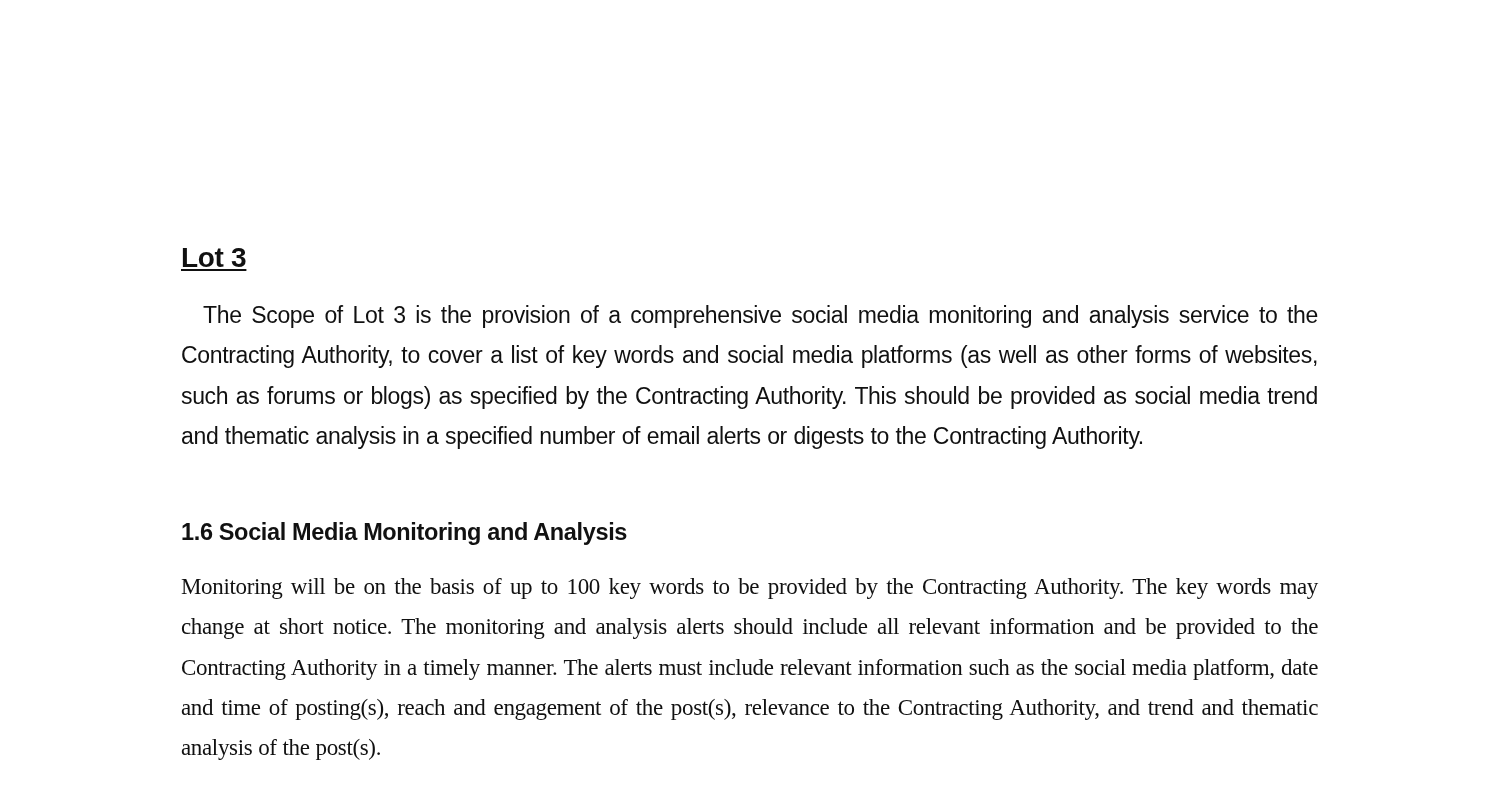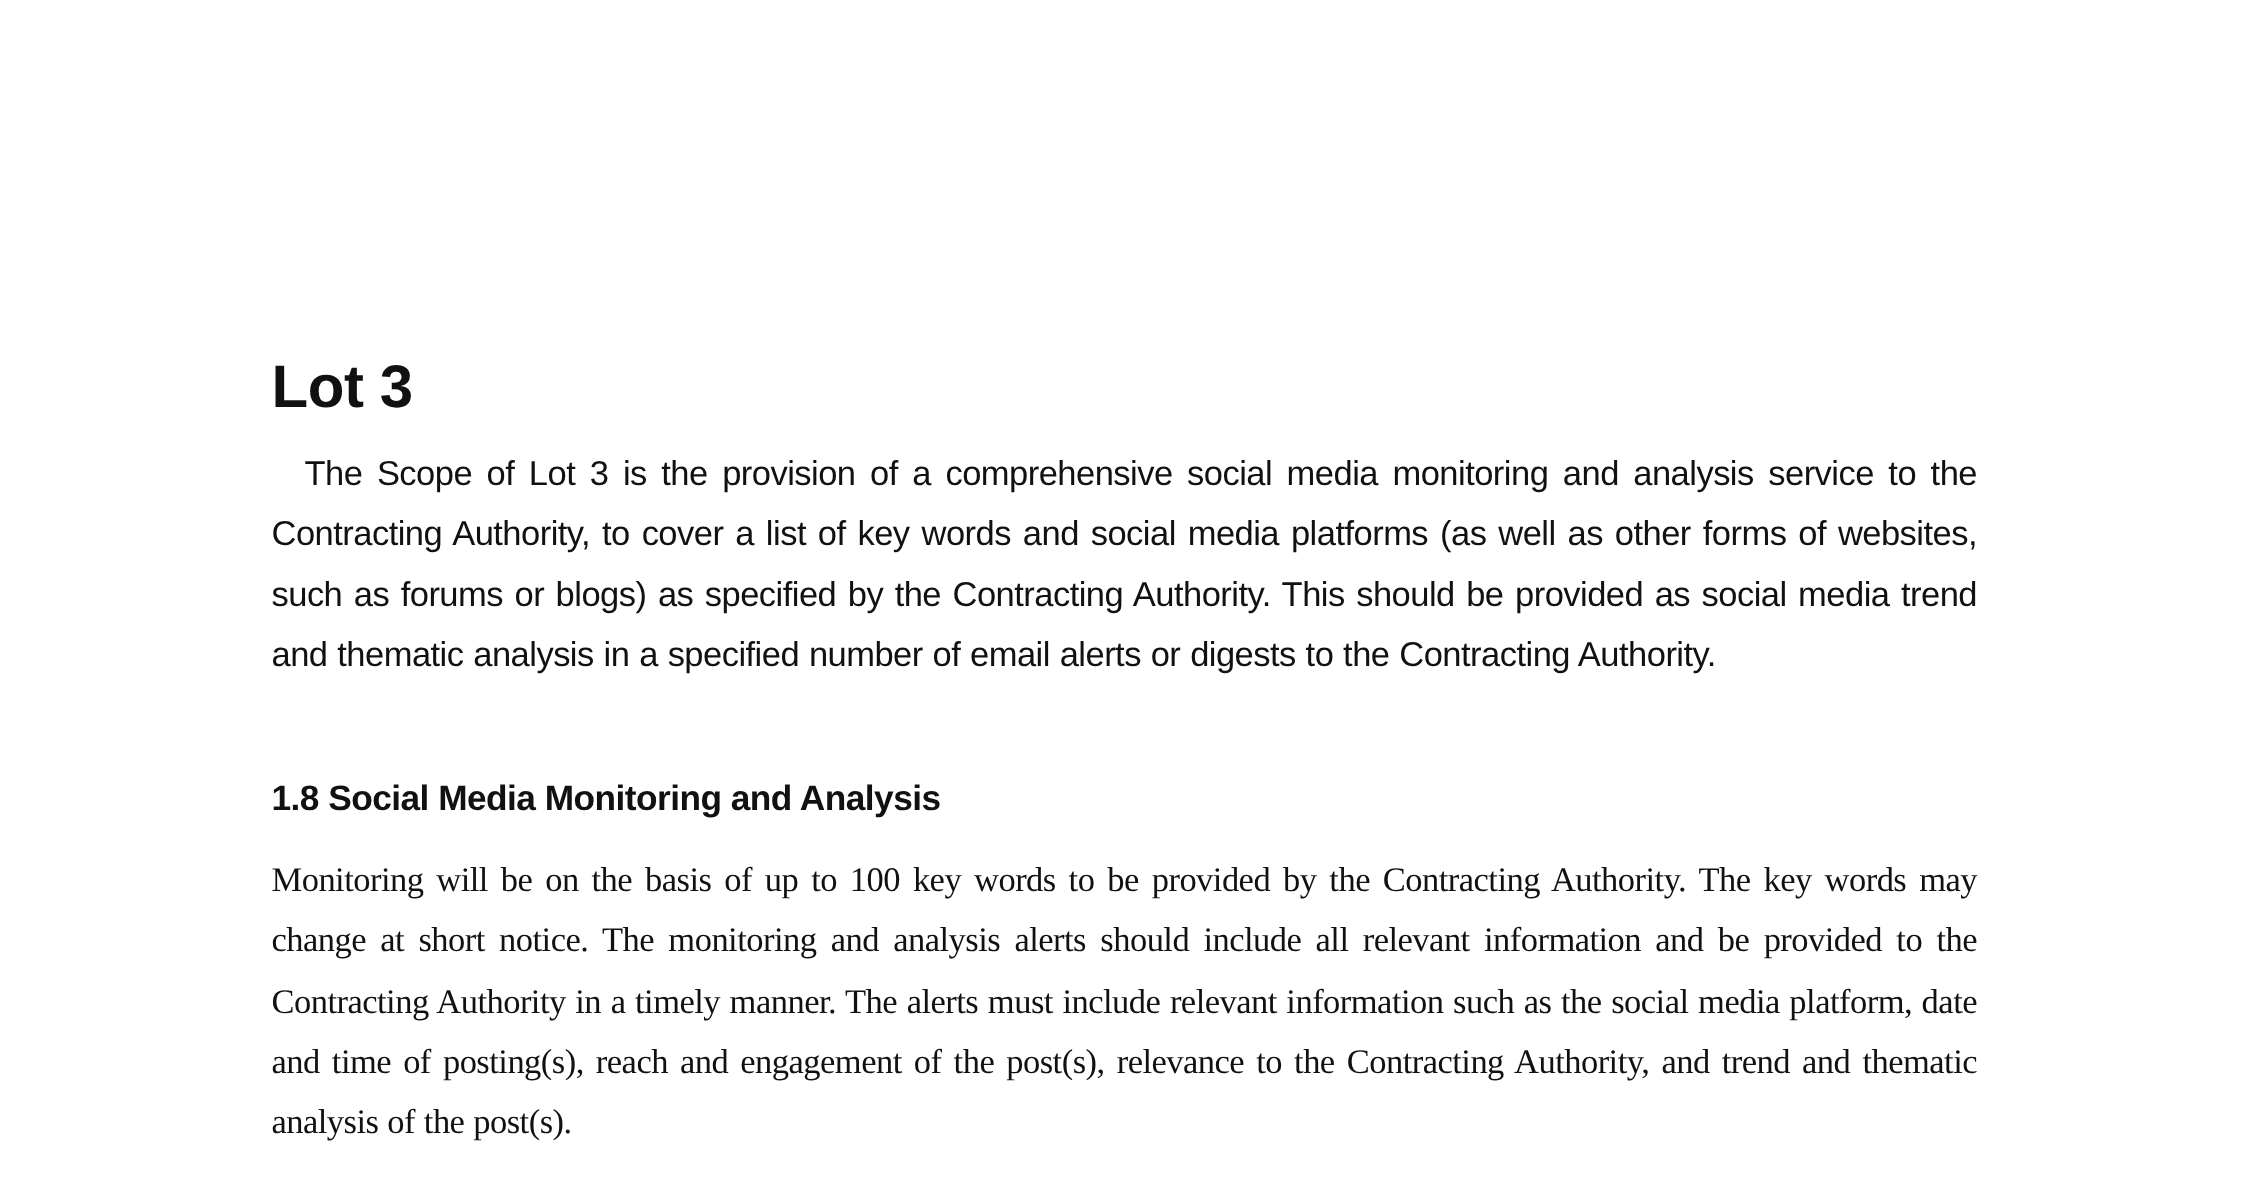--- a/index.html
+++ b/index.html
@@ -18,25 +18,26 @@
     .page {
       position: absolute;
       left: 181px;
       top: 0;
       width: 1137px;
     }
     .heading-lot {
       position: absolute;
       top: 236px;
       left: 0;
-      font-size: 40px;
+      font-size: 28px;
       font-weight: bold;
       line-height: 44px;
       margin: 0;
       letter-spacing: -0.3px;
+      text-decoration: underline;
     }
     .para {
       position: absolute;
       left: 0;
       width: 1137px;
       margin: 0;
       font-size: 23px;
       line-height: 40.3px;
       text-align: justify;
       letter-spacing: -0.35px;
@@ -59,16 +60,16 @@
 </head>
 <body>
 
 <div class="page">
   <h1 class="heading-lot">Lot 3</h1>
 
   <p class="para para-scope">
     <b>The Scope of Lot 3 is the provision of a comprehensive social media monitoring and analysis service to the Contracting Authority</b><span>, to cover a list of key words and social media platforms (as well as other forms of websites, such as forums or blogs) as specified by the Contracting Authority. This should be provided as social media trend and thematic analysis in a specified number of email alerts or digests to the Contracting Authority.</span>
   </p>
 
-  <h2 class="heading-sub">1.8 Social Media Monitoring and Analysis</h2>
+  <h2 class="heading-sub">1.6 Social Media Monitoring and Analysis</h2>
 
   <p class="para para-monitoring">Monitoring will be on the basis of up to 100 key words to be provided by the Contracting Authority. The key words may change at short notice. The monitoring and analysis alerts should include all relevant information and be provided to the Contracting Authority in a timely manner. The alerts must include relevant information such as the social media platform, date and time of posting(s), reach and engagement of the post(s), relevance to the Contracting Authority, and trend and thematic analysis of the post(s).</p>
 </div>
 
 </body></html>

